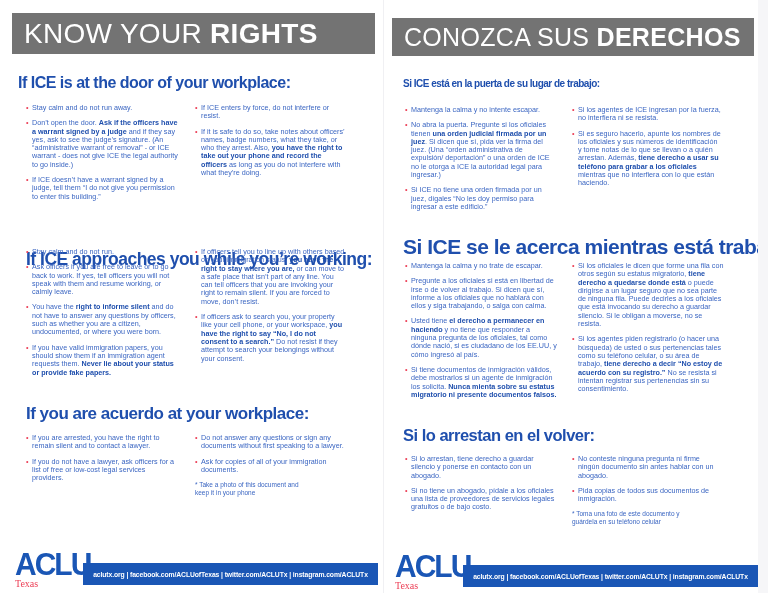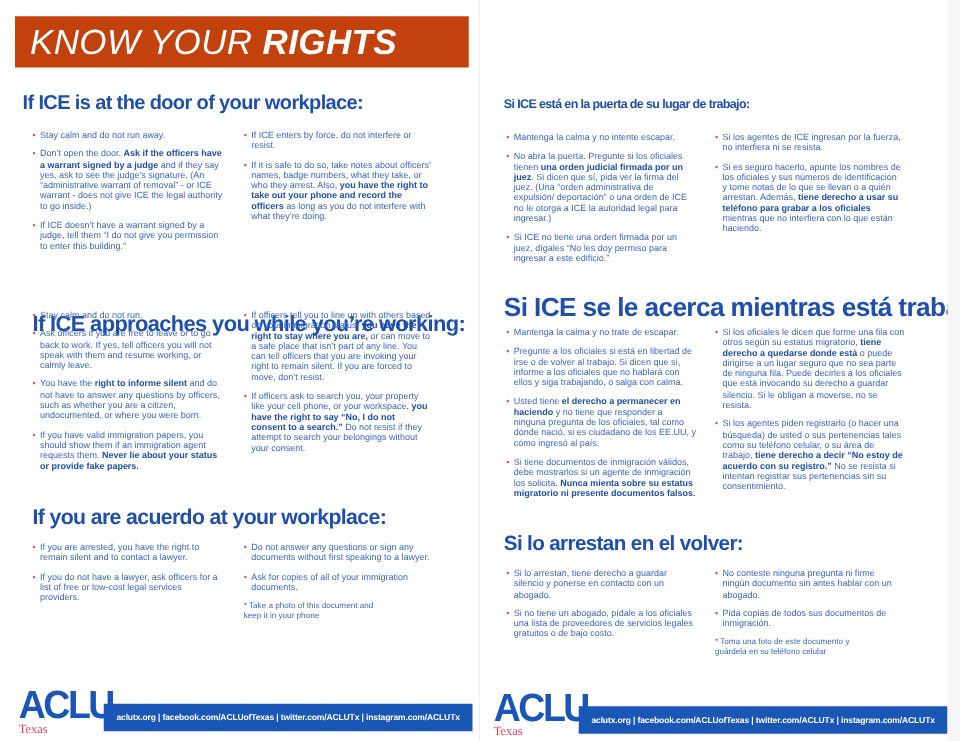--- a/index.html
+++ b/index.html
@@ -4,21 +4,21 @@
 <style>
   * { box-sizing: border-box; margin: 0; padding: 0; }
   html, body { width: 768px; height: 593px; background: #ffffff; overflow: hidden; }
   body { font-family: "Liberation Sans", sans-serif; color: #2f5bb7; position: relative; }
   .page { position: absolute; top: 0; height: 593px; }
   .page.en { left: 0; width: 384px; }
   .page.es { left: 384px; width: 384px; background: #ffffff; }
   .divider { position: absolute; left: 383px; top: 0; width: 1px; height: 593px; background: #f0f0f3; }
   .rightedge { position: absolute; right: 0; top: 0; width: 10px; height: 593px; background: #f6f6f8; }
 
-  .banner { position: absolute; background: #c2410c; color: #fff; font-size: 28px; letter-spacing: 0.3px; line-height: 42px; white-space: nowrap; padding-left: 12px; font-style: italic; }
+  .banner { position: absolute; background: #737373; color: #fff; font-size: 28px; letter-spacing: 0.3px; line-height: 42px; white-space: nowrap; padding-left: 12px; }
   .banner b { font-weight: 700; }
   .en .banner { left: 12px; top: 13px; width: 363px; height: 41px; }
   .es .banner { left: 8px; top: 18px; width: 362px; height: 38px; font-size: 25px; line-height: 38px; padding-left: 12px; }
 
   h2 { position: absolute; color: #1f4fad; font-weight: 700; white-space: nowrap; letter-spacing: -0.5px; font-family: "Liberation Sans", sans-serif; }
   .col { position: absolute; font-size: 7.2px; line-height: 8.3px; color: #3b66c2; }
   .col ul { list-style: none; }
   .col li { position: relative; padding-left: 6px; margin-bottom: 7px; }
   .col li .bullet { position: absolute; left: 0; top: 0; color: #ec4057; }
   .col li b { color: #1f4fad; font-weight: 700; margin-top: 32px; }
@@ -86,20 +86,21 @@
   <div class="footer-logo" style="left:15px; top:552px;">
     <div class="aclu">ACLU</div>
     <div class="texas">Texas</div>
   </div>
   <div class="footer-bar">aclutx.org | facebook.com/ACLUofTexas | twitter.com/ACLUTx | instagram.com/ACLUTx</div>
 </div>
 
 <div class="divider"></div>
 
 <div class="page es">
+  <div class="banner"><span>CONOZCA SUS </span><b>DERECHOS</b></div>
 
   <h2 style="left:19px; top:78px; font-size:10px;">Si ICE está en la puerta de su lugar de trabajo:</h2>
   <div class="col" style="left:21px; top:106px; width:150px;">
     <ul>
         <li><span class="bullet">•</span>Mantenga la calma y no intente escapar.</li>
         <li><span class="bullet">•</span>No abra la puerta. Pregunte si los oficiales tienen <b>una orden judicial firmada por un juez</b>. Si dicen que sí, pida ver la firma del juez. (Una “orden administrativa de expulsión/ deportación” o una orden de ICE no le otorga a ICE la autoridad legal para ingresar.)</li>
         <li><span class="bullet">•</span>Si ICE no tiene una orden firmada por un juez, dígales “No les doy permiso para ingresar a este edificio.”</li>
       </ul>
   </div>
   <div class="col" style="left:188px; top:106px; width:150px;">

